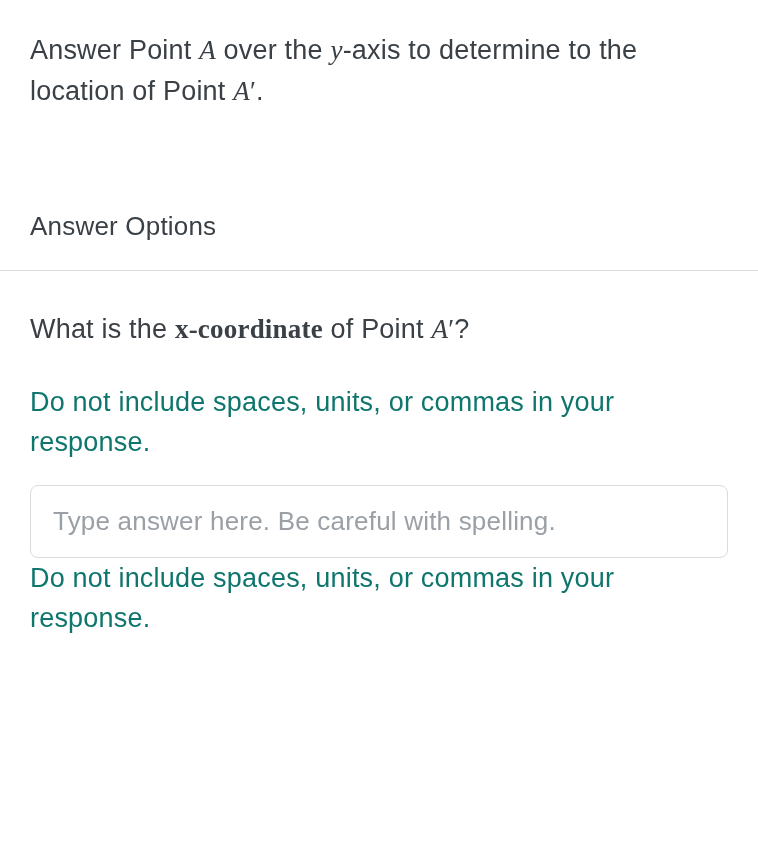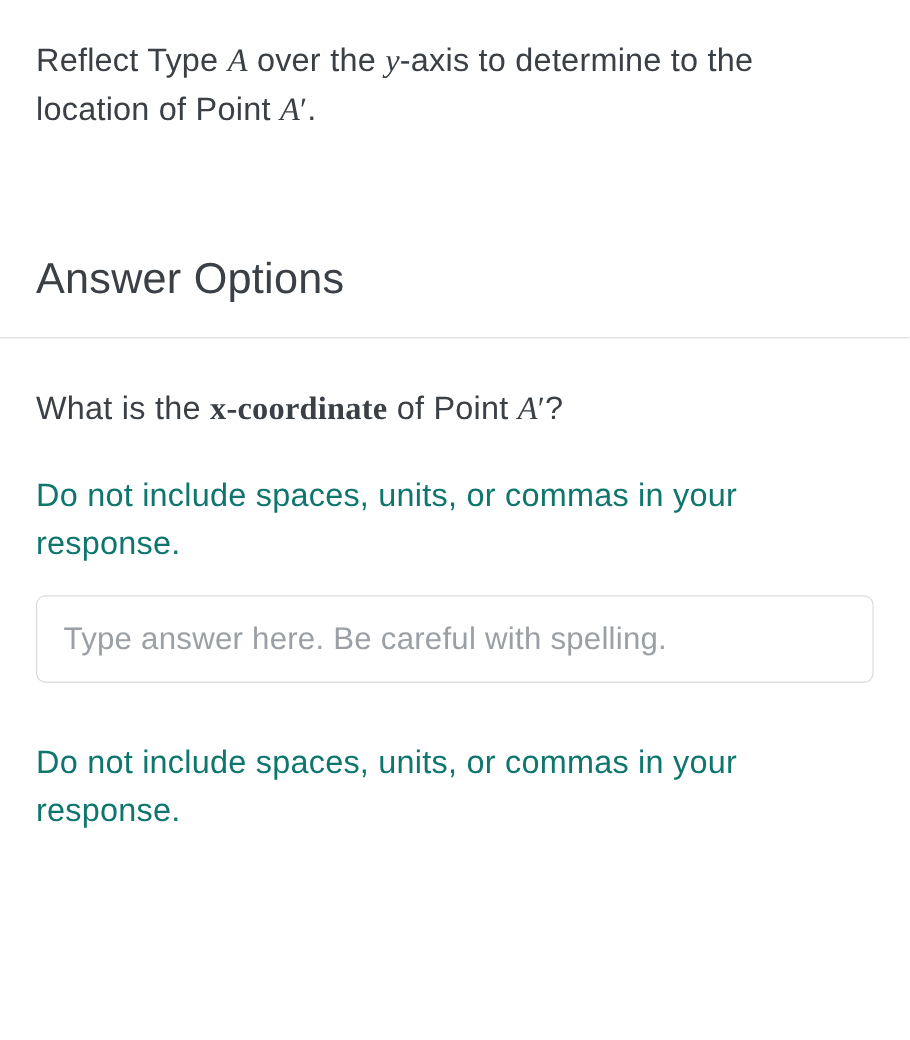--- a/index.html
+++ b/index.html
@@ -22,21 +22,21 @@
       letter-spacing: 0.2px;
     }
     .math-italic {
       font-family: 'Times New Roman', Georgia, serif;
       font-style: italic;
     }
     .prime {
       font-family: 'Times New Roman', Georgia, serif;
     }
     .section-heading {
-      font-size: 36px;
+      font-size: 26px;
       color: #3a4046;
       font-weight: 400;
       margin-bottom: 28px;
       letter-spacing: 0.2px;
     }
     .divider {
       border: none;
       border-top: 1px solid #d8dce0;
       margin-bottom: 38px;
       margin-left: -30px;
@@ -62,35 +62,34 @@
     }
     .answer-input {
       width: 100%;
       padding: 20px 22px;
       font-size: 26px;
       font-family: inherit;
       color: #3a4046;
       border: 1px solid #d8dce0;
       border-radius: 8px;
       outline: none;
-      margin-bottom: 46px;
       letter-spacing: 0.2px;
     }
     .answer-input::placeholder {
       color: #9aa0a6;
     }
     .question-block {
       margin-bottom: 0;
     }
   </style>
 </head>
 <body>
 
 <div class="question-prompt">
-  <span>Reflect Type </span><span class="math-italic">A</span><span> over the </span><span class="math-italic">y</span><span>-axis to determine to the location of Point </span><span class="math-italic">A</span><span class="prime">′</span><span>.</span>
+  <span>Answer Point </span><span class="math-italic">A</span><span> over the </span><span class="math-italic">y</span><span>-axis to determine to the location of Point </span><span class="math-italic">A</span><span class="prime">′</span><span>.</span>
 </div>
 
 <h2 class="section-heading">Answer Options</h2>
 
 <hr class="divider">
 
 <div class="question-block">
   <div class="sub-question">
     <span>What is the </span><span class="bold-coord"><span>x</span><span>-coordinate</span></span><span> of Point </span><span class="math-italic">A</span><span class="prime">′</span><span>?</span>
   </div>

